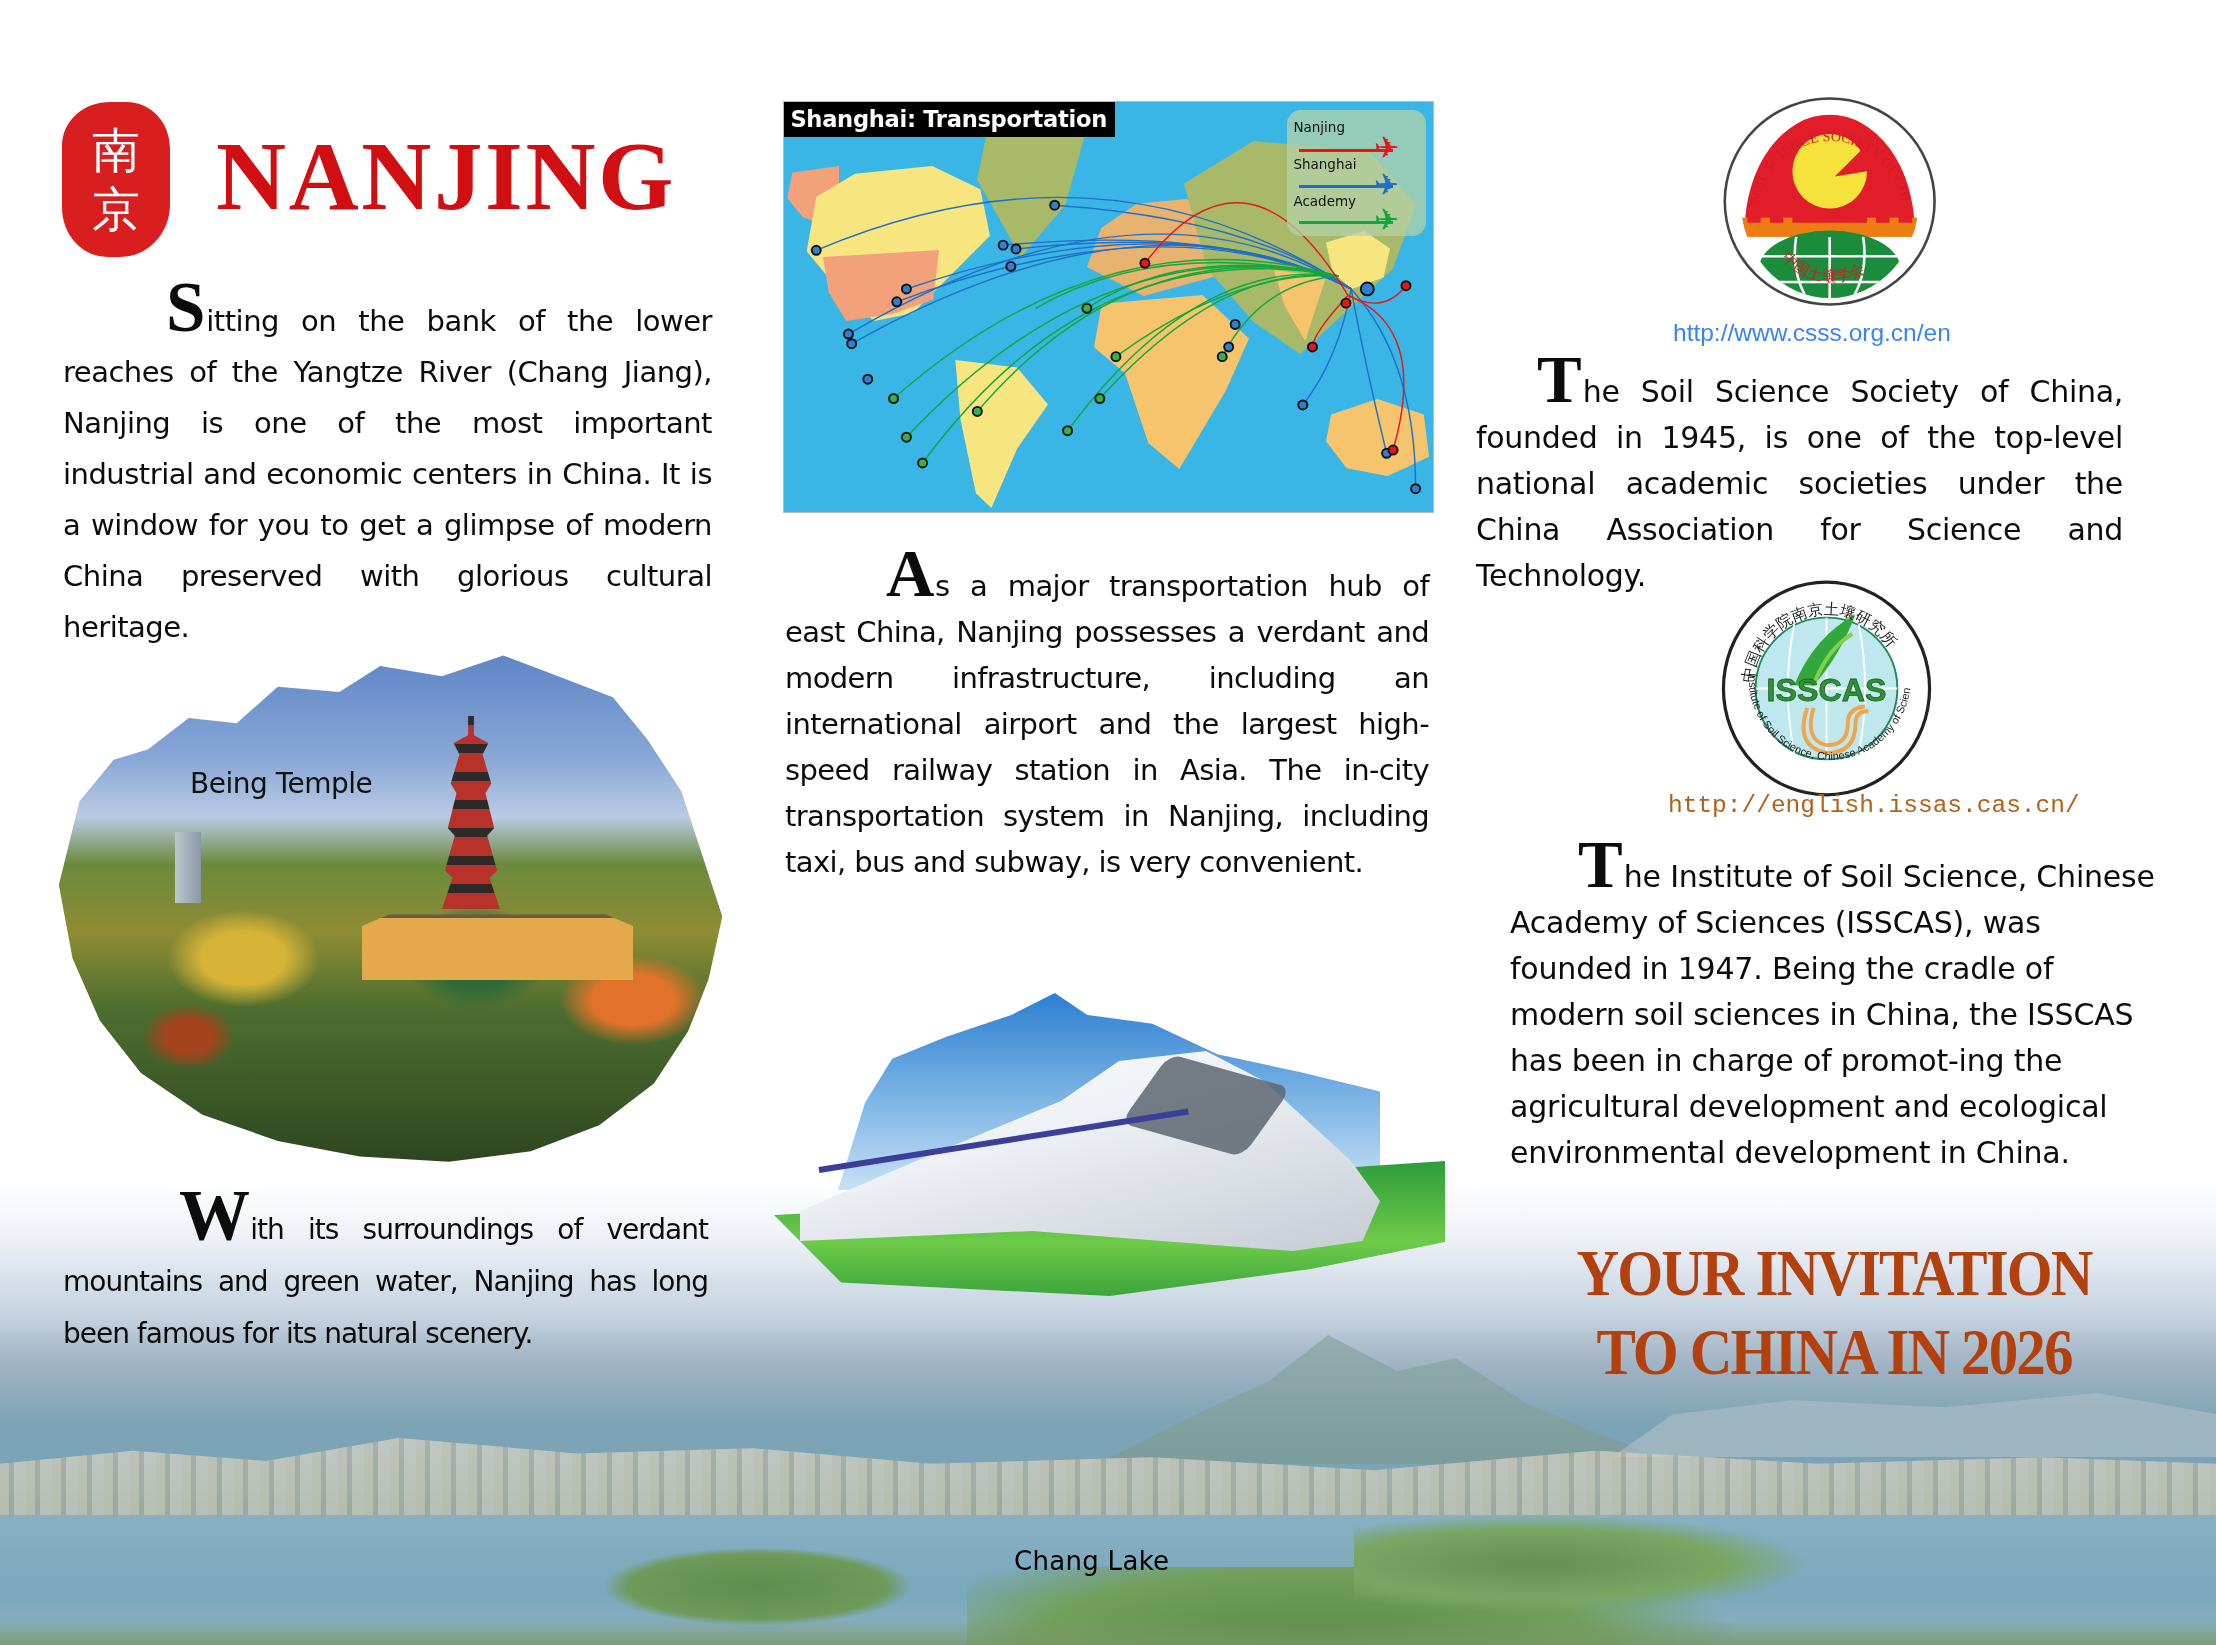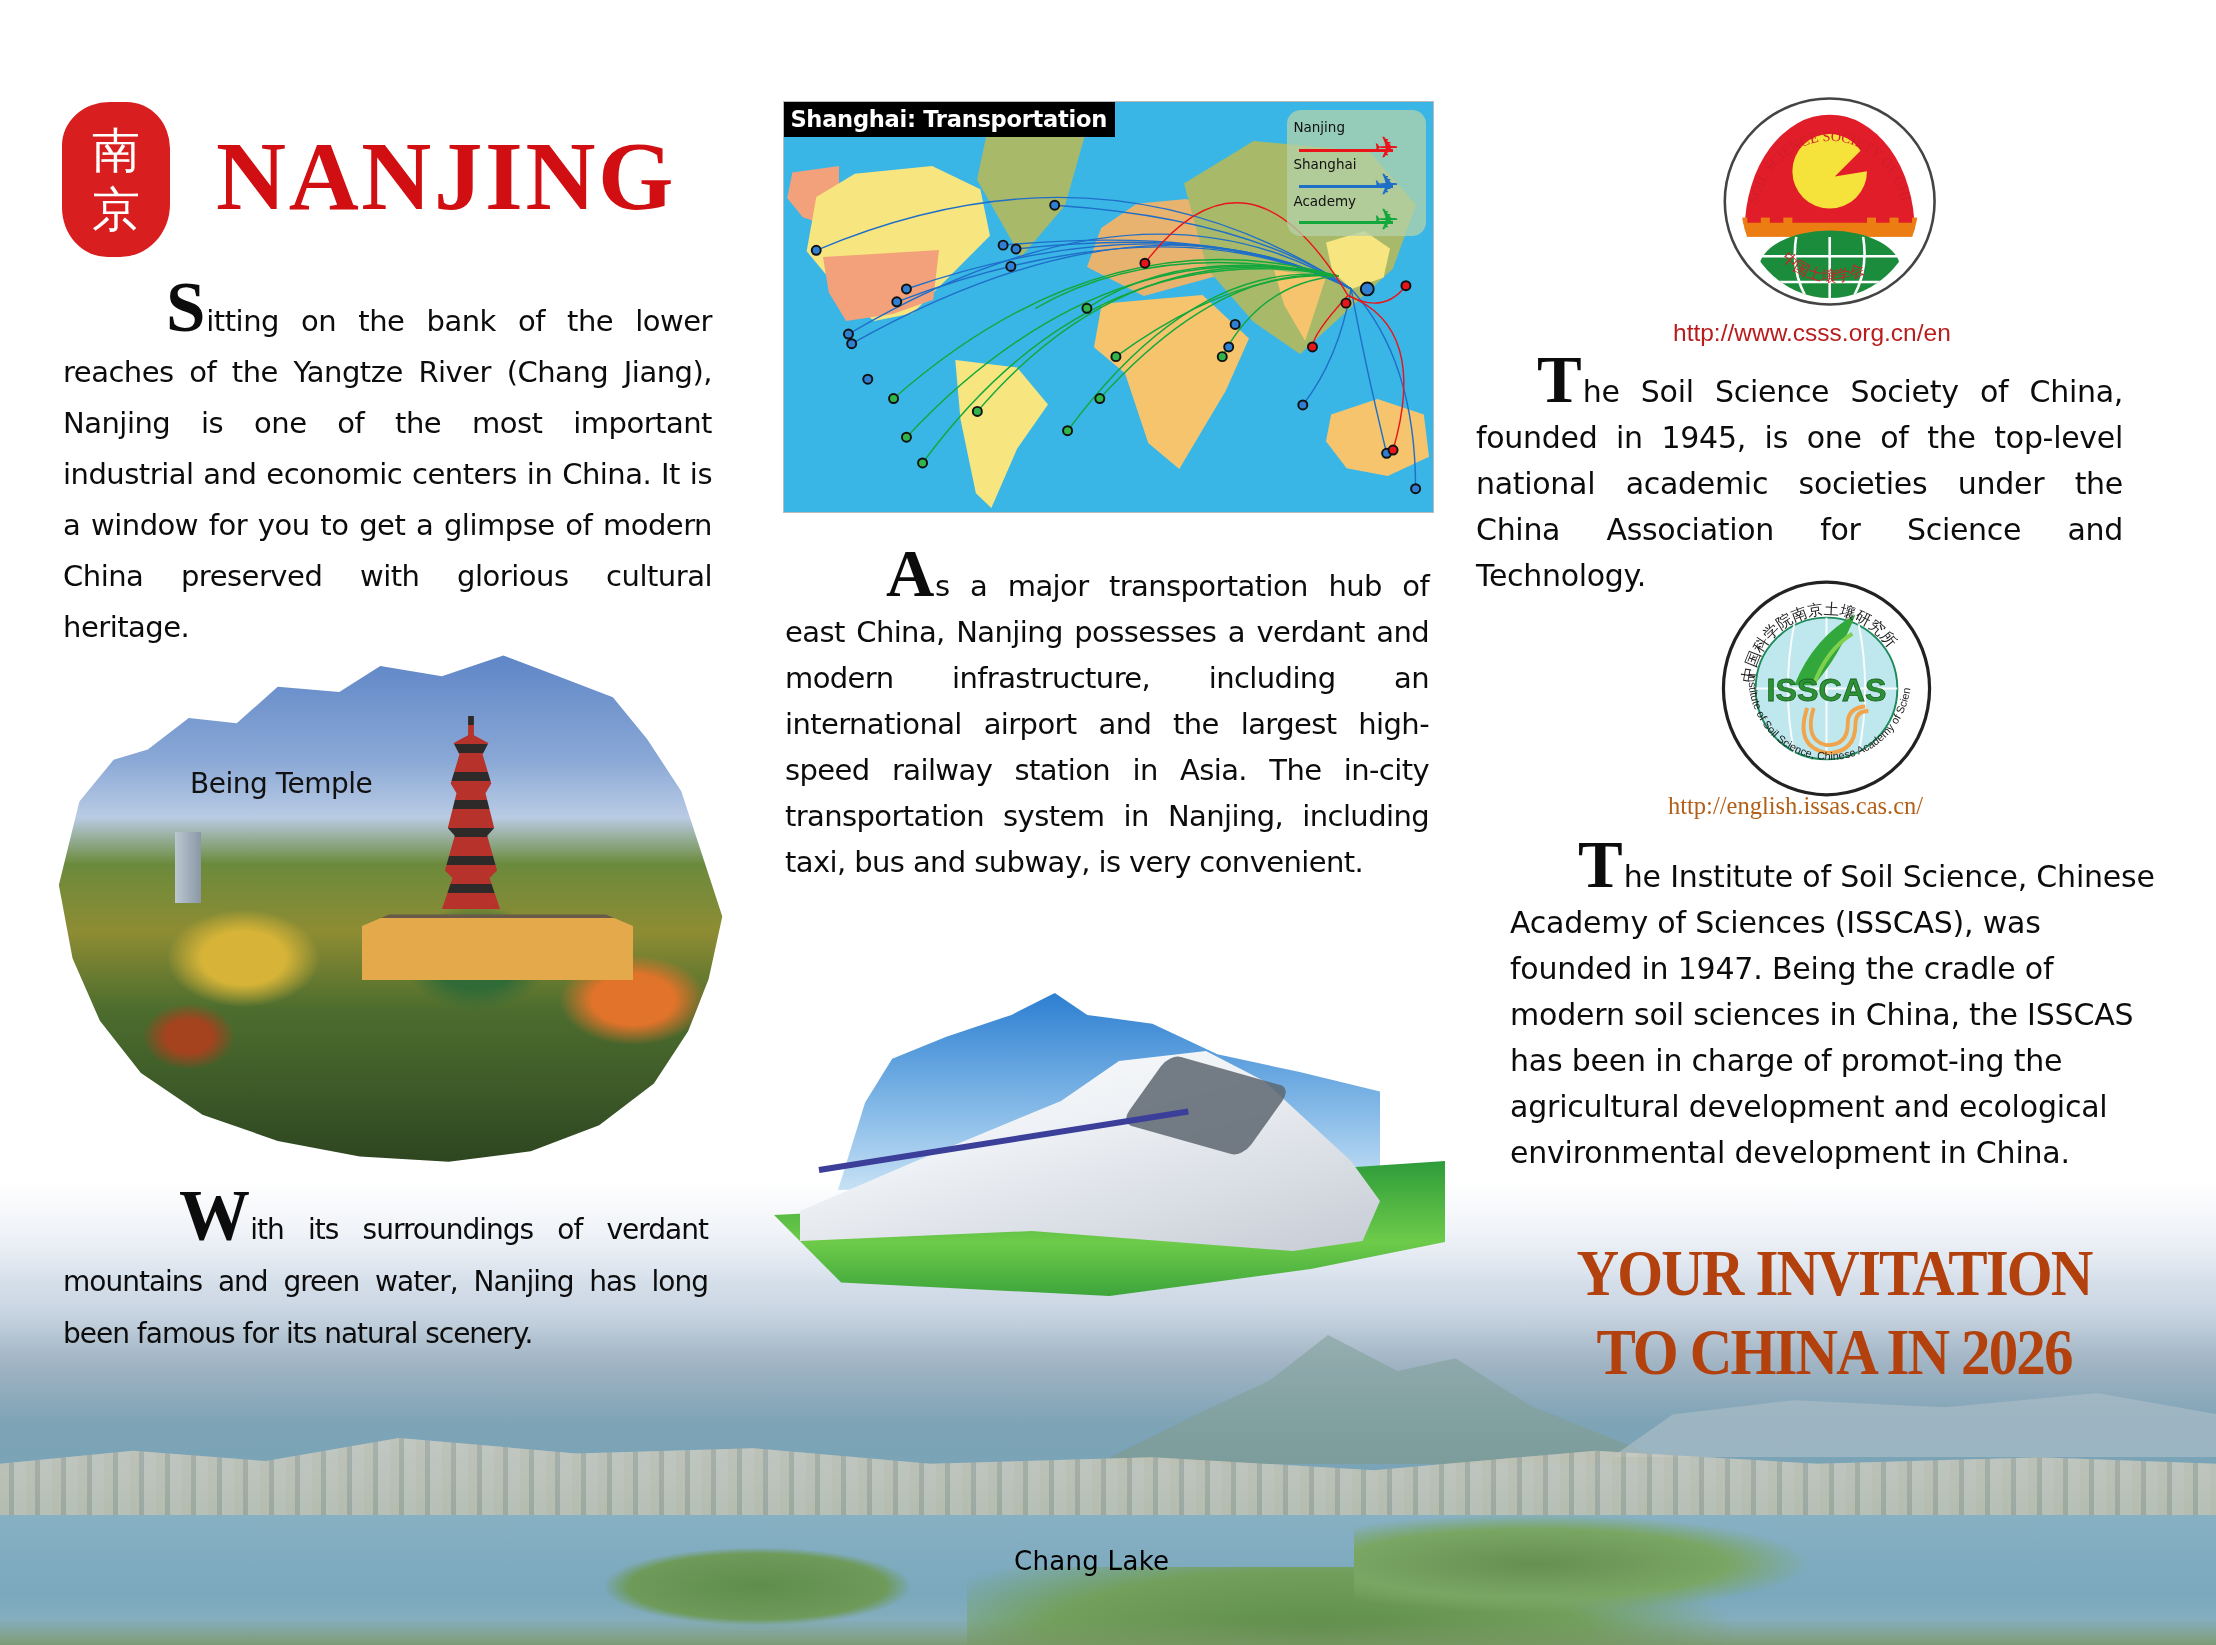--- a/index.html
+++ b/index.html
@@ -186,23 +186,23 @@
     position:absolute; left:45px; top:187px; width:374px; height:6.4px; background:#3b3f9a;
     transform:rotate(-9deg); transform-origin:left center;
   }
   #train .window {
     position:absolute; left:361px; top:90px; width:142px; height:71px; background:#5d6670;
     transform:skew(-25deg) rotate(14deg); border-radius:13px; opacity:0.85;
   }
 
   
   #csss-logo { position:absolute; left:1719px; top:95px; width:222px; height:213px; }
-  #csss-url { position:absolute; left:1673px; top:319px; font-size:24.5px; color:#b91c1c; font-family:"Liberation Sans", sans-serif; }
+  #csss-url { position:absolute; left:1673px; top:319px; font-size:24.5px; color:#3b82f6; font-family:"Liberation Sans", sans-serif; }
   #isscas-logo { position:absolute; left:1717px; top:579px; width:219px; height:219px; }
-  #isscas-url { position:absolute; left:1668px; top:792px; font-size:24.5px; color:#b25f18; font-family:Liberation Serif, serif; }
+  #isscas-url { position:absolute; left:1668px; top:792px; font-size:24.5px; color:#b25f18; font-family:Liberation Mono, monospace; }
 
   
   #invite {
     position:absolute; left:1544px; top:1233px; width:580px; text-align:center;
     font-family:"Liberation Serif", serif; font-weight:bold; color:#b3410e;
     font-size:59px; line-height:72px; letter-spacing:-1.9px;
     transform:scaleY(1.1); transform-origin:top center;
   }
 </style>
 </head>

